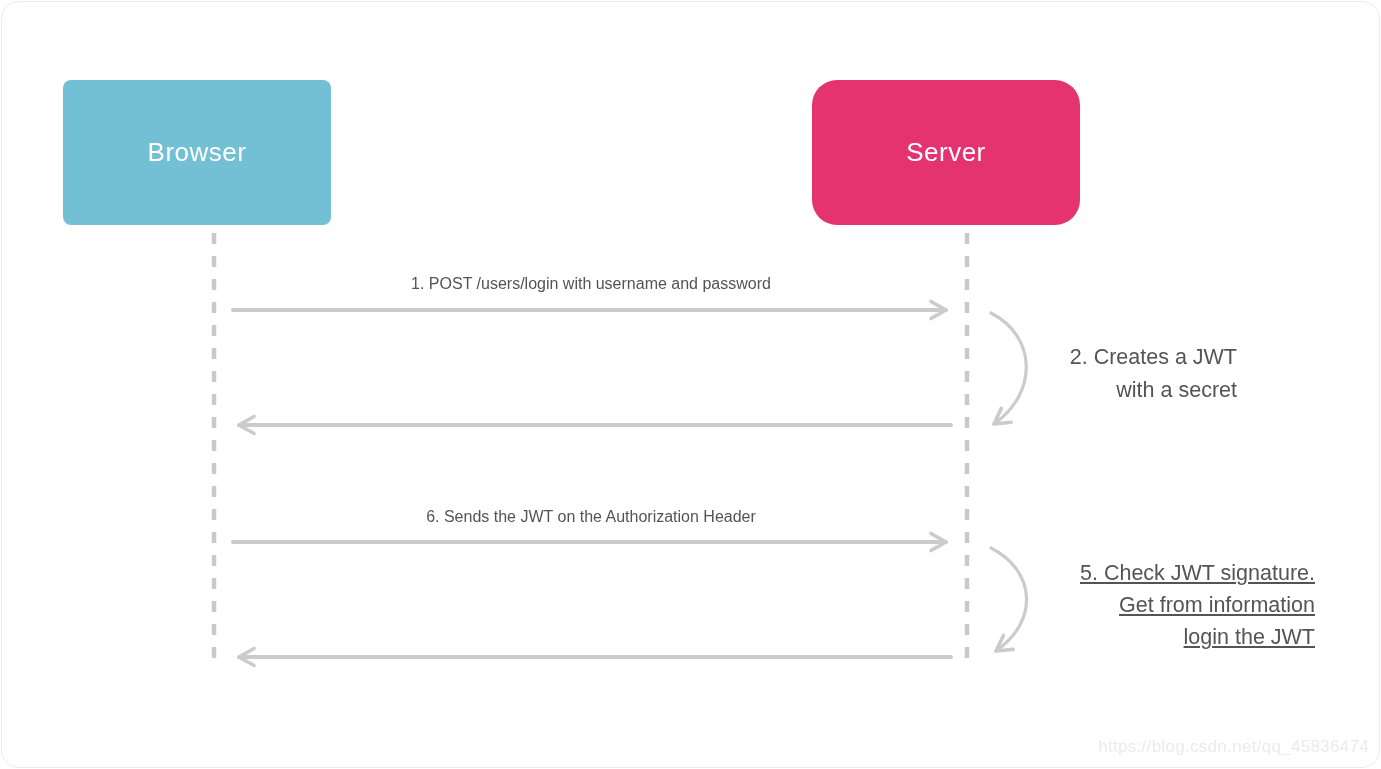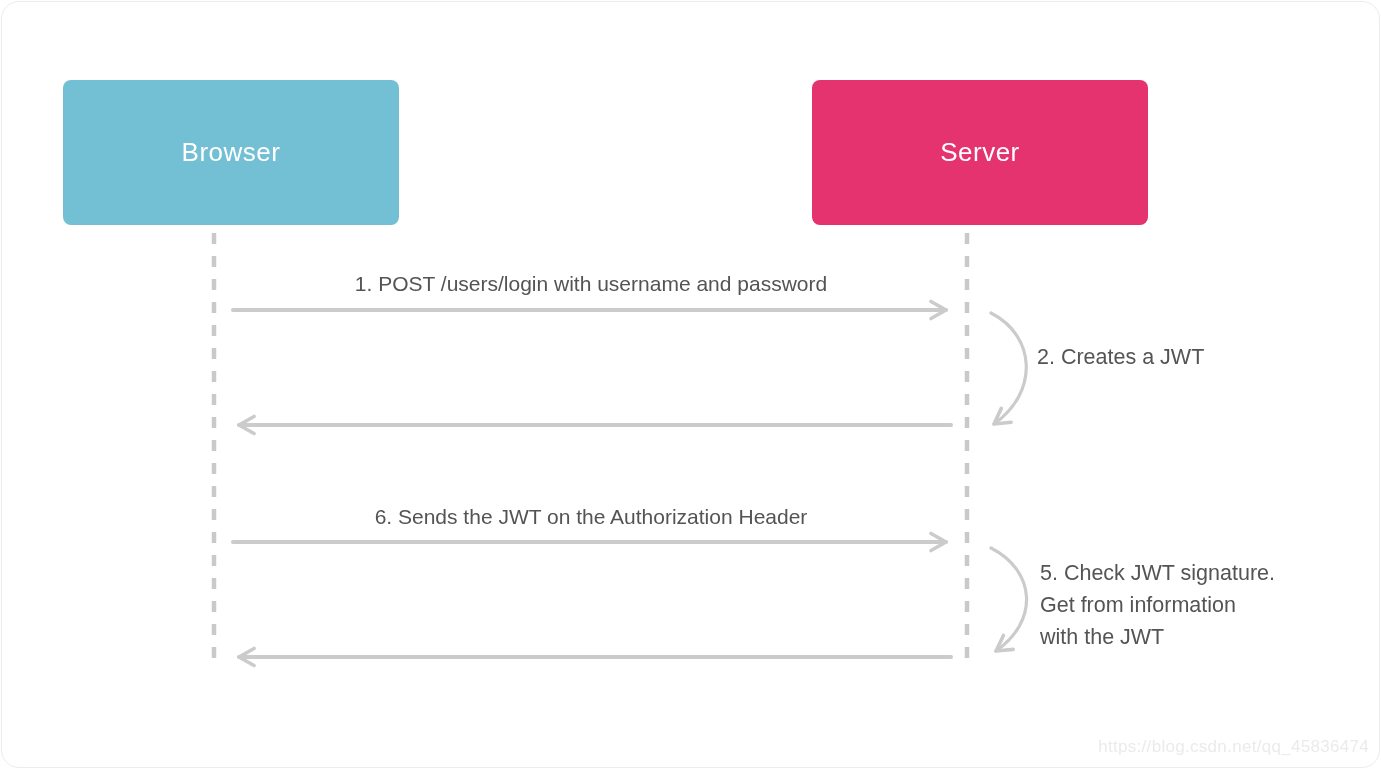--- a/index.html
+++ b/index.html
@@ -24,50 +24,50 @@
     pointer-events: none;
   }
   .diagram-svg {
     position: absolute;
     left: 0; top: 0;
     width: 1381px; height: 769px;
   }
   .actor-box {
     position: absolute;
     top: 80px;
-    width: 336px;
+    width: 268px;
     height: 145px;
     border-radius: 8px;
     display: flex;
     align-items: center;
     justify-content: center;
     color: #ffffff;
     font-size: 26px;
     letter-spacing: 0.5px;
   }
   .actor-browser { left: 63px;  background: #73bfd3; }
-  .actor-server  { left: 812px; background: #e5336f; }
+  .actor-server  { left: 812px; background: #e5336f; border-radius: 25px; }
   .msg-label {
     position: absolute;
     left: 231px;
     width: 720px;
     text-align: center;
-    font-size: 21px;
+    font-size: 16px;
     color: #545456;
     line-height: 26px;
     white-space: nowrap;
   }
   .note {
     position: absolute;
-    text-align: left;
+    text-align: right;
     font-size: 21.5px;
     color: #545456;
   }
   .note-2 { left: 1037px; top: 341px; width: 200px; line-height: 33px; }
-  .note-5 { left: 1040px; top: 557px; width: 275px; line-height: 32px; }
+  .note-5 { left: 1040px; top: 557px; width: 275px; line-height: 32px; text-decoration: underline; }
   .watermark {
     position: absolute;
     right: 12px;
     top: 737px;
     font-size: 17px;
     color: #ebebec;
     letter-spacing: 0.3px;
   }
 </style>
 </head>
@@ -99,23 +99,24 @@
   </div>
   <div class="actor-box actor-server">
     <span>Server</span>
   </div>
 
   <div class="msg-label" style="top:271px">1. POST /users/login with username and password</div>
   <div class="msg-label" style="top:504px">6. Sends the JWT on the Authorization Header</div>
 
   <div class="note note-2">
     <div>2. Creates a JWT</div>
+    <div>with a secret</div>
   </div>
   <div class="note note-5">
     <div>5. Check JWT signature.</div>
     <div>Get from information</div>
-    <div>with the JWT</div>
+    <div>login the JWT</div>
   </div>
 
   <div class="watermark">https://blog.csdn.net/qq_45836474</div>
 
   <div class="frame"></div>
 </div>
 
 </body></html>

